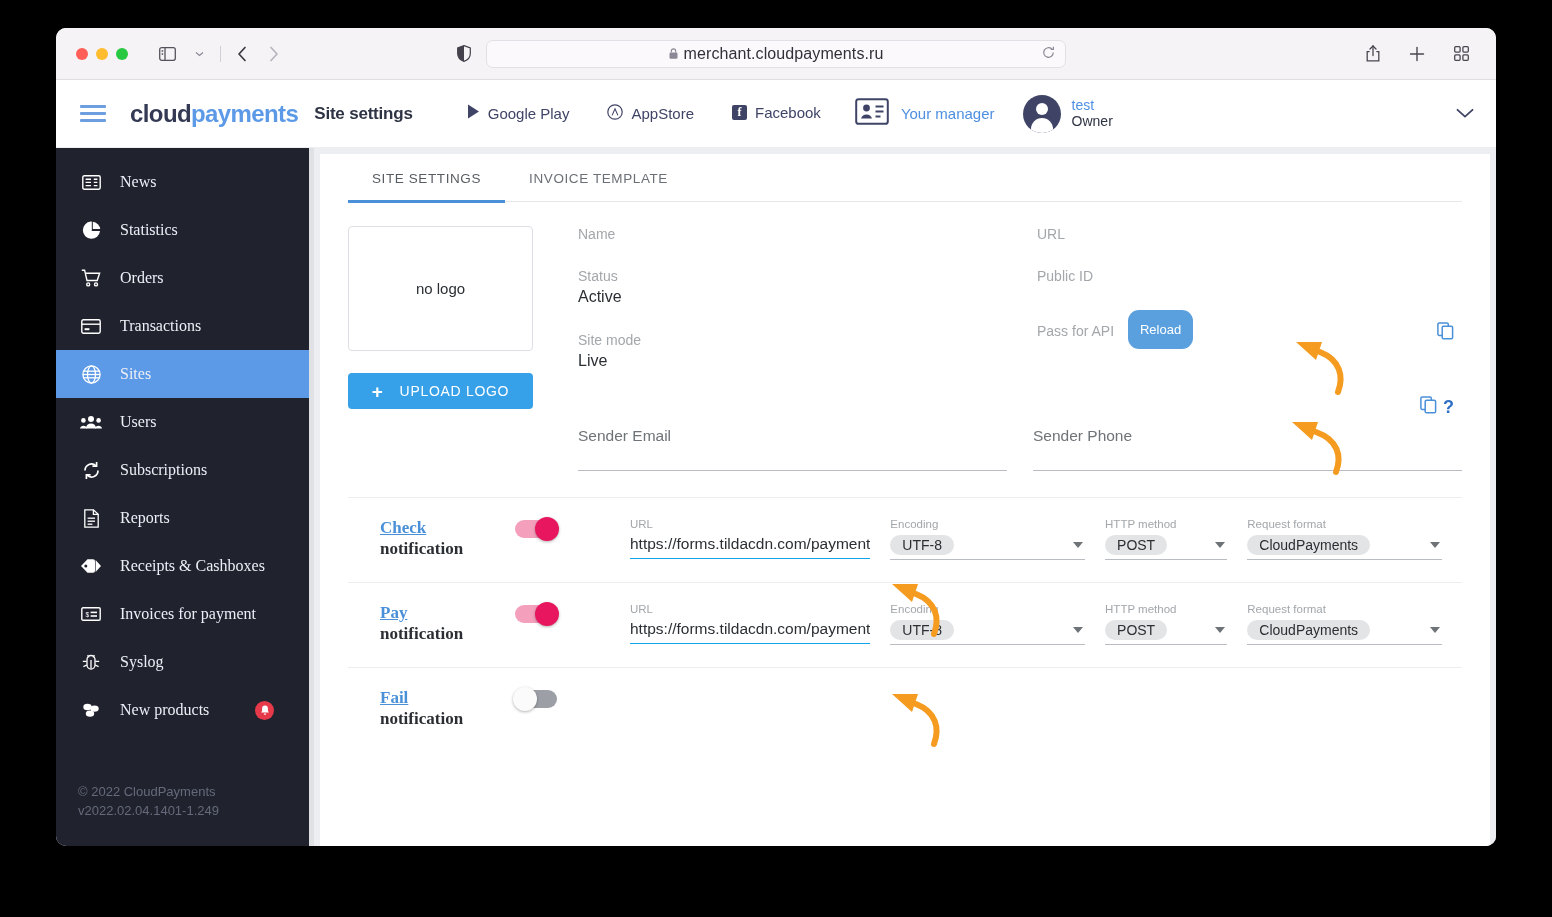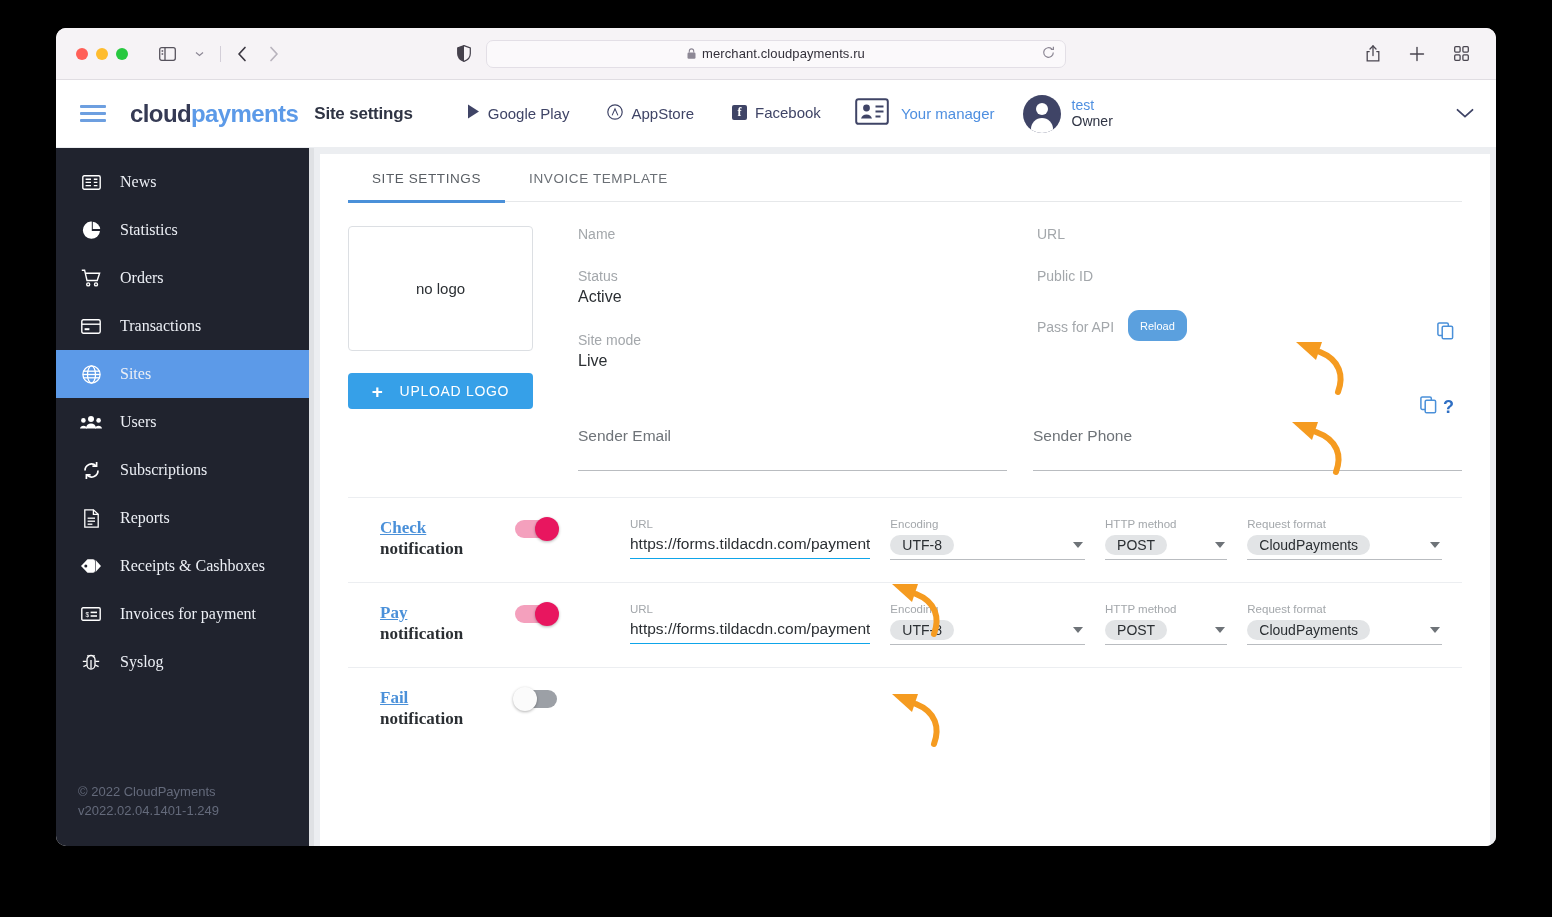--- a/index.html
+++ b/index.html
@@ -47,21 +47,21 @@
   .addr-wrap { position: absolute; left: 0; right: 0; display: flex; justify-content: center; }
   .address {
     width: 580px; height: 28px;
     background: #fbf9fb;
     border: 1px solid #e3dfe6;
     border-radius: 7px;
     display: flex; align-items: center; justify-content: center;
     position: relative;
   }
   .addr-text {
-    font-size: 13px; color: #33303a;
+    font-size: 16px; color: #33303a;
     letter-spacing: 0.1px;
   }
   .lock { margin-right: 6px; display: inline-flex; }
   .reload-btn { position: absolute; right: 10px; top: 50%; transform: translateY(-50%); color: #8d8895; }
 
   .tb-right { margin-left: auto; margin-right: 20px; display: flex; align-items: center; gap: 14px; }
   .tb-right .tb-btn { color: #4a4650; }
 
   
   .app-header {
@@ -191,22 +191,22 @@
 
   .fields-col { flex: 1; display: flex; gap: 12px; }
   .fcol { flex: 1; }
   .fcol.right { padding-left: 22px; position: relative; }
   .f-label { color: #a3a7ab; font-size: 14px; margin-bottom: 26px; }
   .f-group { margin-bottom: 26px; }
   .f-group .f-label { margin-bottom: 4px; }
   .f-value { color: #2b2f33; font-size: 16px; }
   .pill {
     display: inline-flex; align-items: center; justify-content: center;
-    height: 31px; padding: 0 12px; border-radius: 11px;
-    background: #5ba0de; color: #fff; font-size: 11px;
+    height: 39px; padding: 0 12px; border-radius: 11px;
+    background: #5ba0de; color: #fff; font-size: 13px;
     margin-left: 10px; vertical-align: 2px; cursor: pointer;
   }
   .copy-row { position: absolute; right: 8px; display: flex; align-items: center; gap: 6px; color: #4a90d9; }
   .copy-row.r1 { top: 96px; }
   .copy-row.r2 { top: 170px; }
   .qmark { color: #2f6fc4; font-size: 18px; font-weight: bold; line-height: 1; }
 
   .sender-row { display: flex; gap: 26px; padding: 18px 0 26px 230px; }
   .sender-field { flex: 1; border-bottom: 1px solid #b9bcc0; padding-bottom: 25px; }
   .sender-field .ph { color: #6e7378; font-size: 15.5px; }
@@ -562,20 +562,36 @@
             <line x1="0.8" y1="8.4" x2="4.6" y2="8.4"></line>
               <line x1="13.4" y1="8.4" x2="17.2" y2="8.4"></line>
             <line x1="1.4" y1="13.6" x2="4.8" y2="12"></line>
               <line x1="16.6" y1="13.6" x2="13.2" y2="12"></line>
             <line x1="9" y1="7" x2="9" y2="15"></line>
           </svg>
         </span>
         <span>Syslog</span>
       </div>
 
+      <div class="nav-item">
+        <span class="nav-ico">
+          <svg width="20" height="16" viewBox="0 0 20 16" fill="#fff">
+            <ellipse cx="6.5" cy="5" rx="4.2" ry="3.2"></ellipse>
+            <ellipse cx="13.5" cy="6.6" rx="4.2" ry="3.2"></ellipse>
+            <ellipse cx="9" cy="11.6" rx="4.2" ry="3.2"></ellipse>
+          </svg>
+        </span>
+        <span>New products</span>
+        <span class="nav-badge">
+          <svg width="10" height="11" viewBox="0 0 10 11" fill="#fff">
+            <path d="M5 0.6 a2.9 2.9 0 0 1 2.9 2.9 v2.6 l1 1.4 H1.1 l1 -1.4 V3.5 A2.9 2.9 0 0 1 5 0.6 Z"></path>
+            <path d="M3.7 8.4 a1.3 1.3 0 0 0 2.6 0 Z"></path>
+          </svg>
+        </span>
+      </div>
 
       <div class="sb-footer">
         <div>© 2022 CloudPayments</div>
         <div>v2022.02.04.1401-1.249</div>
       </div>
       <div class="sb-scroll"></div>
     </div>
 
     <div class="main">
       <div class="card">

